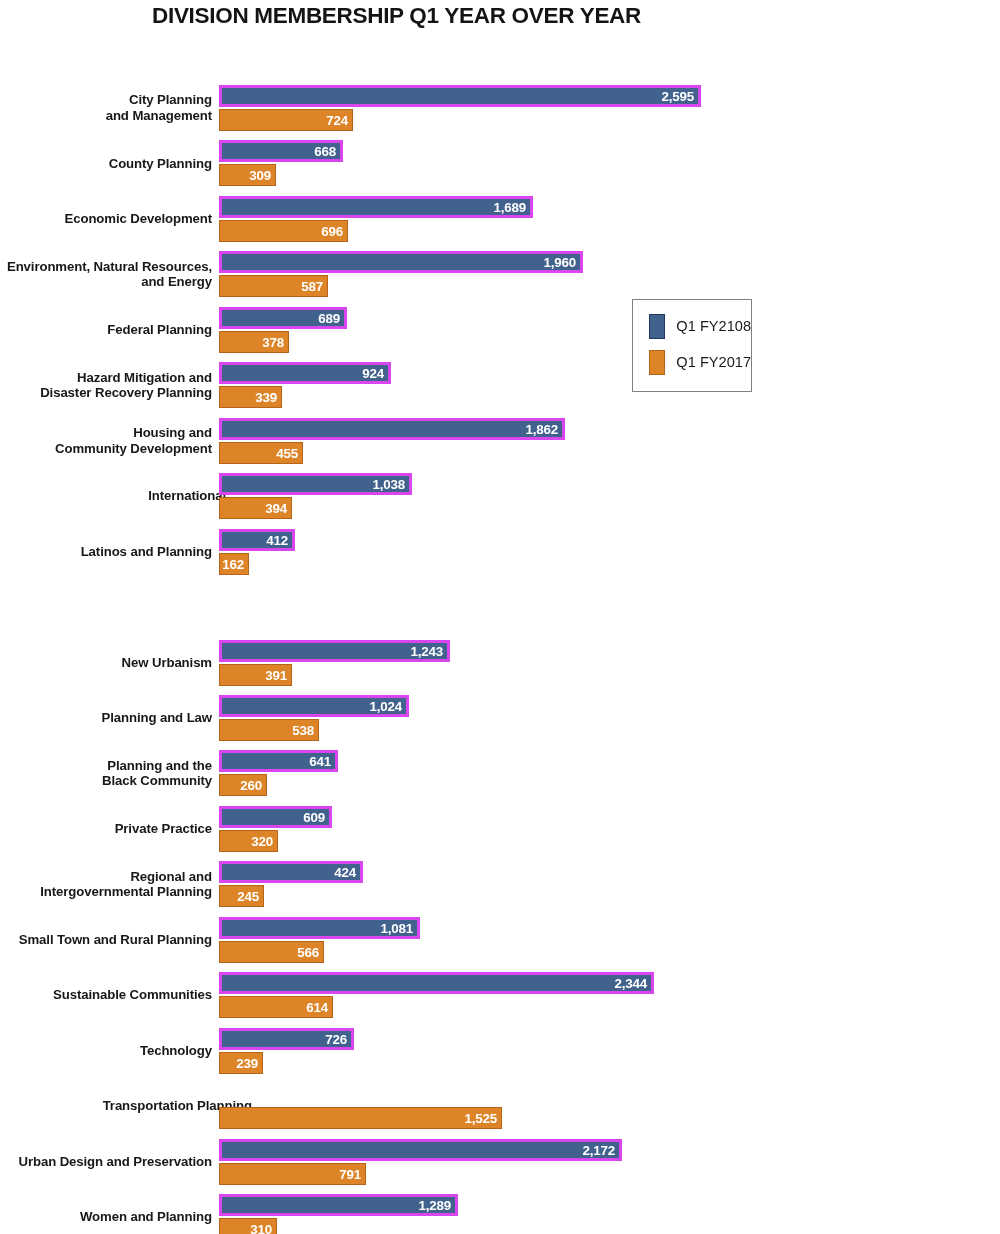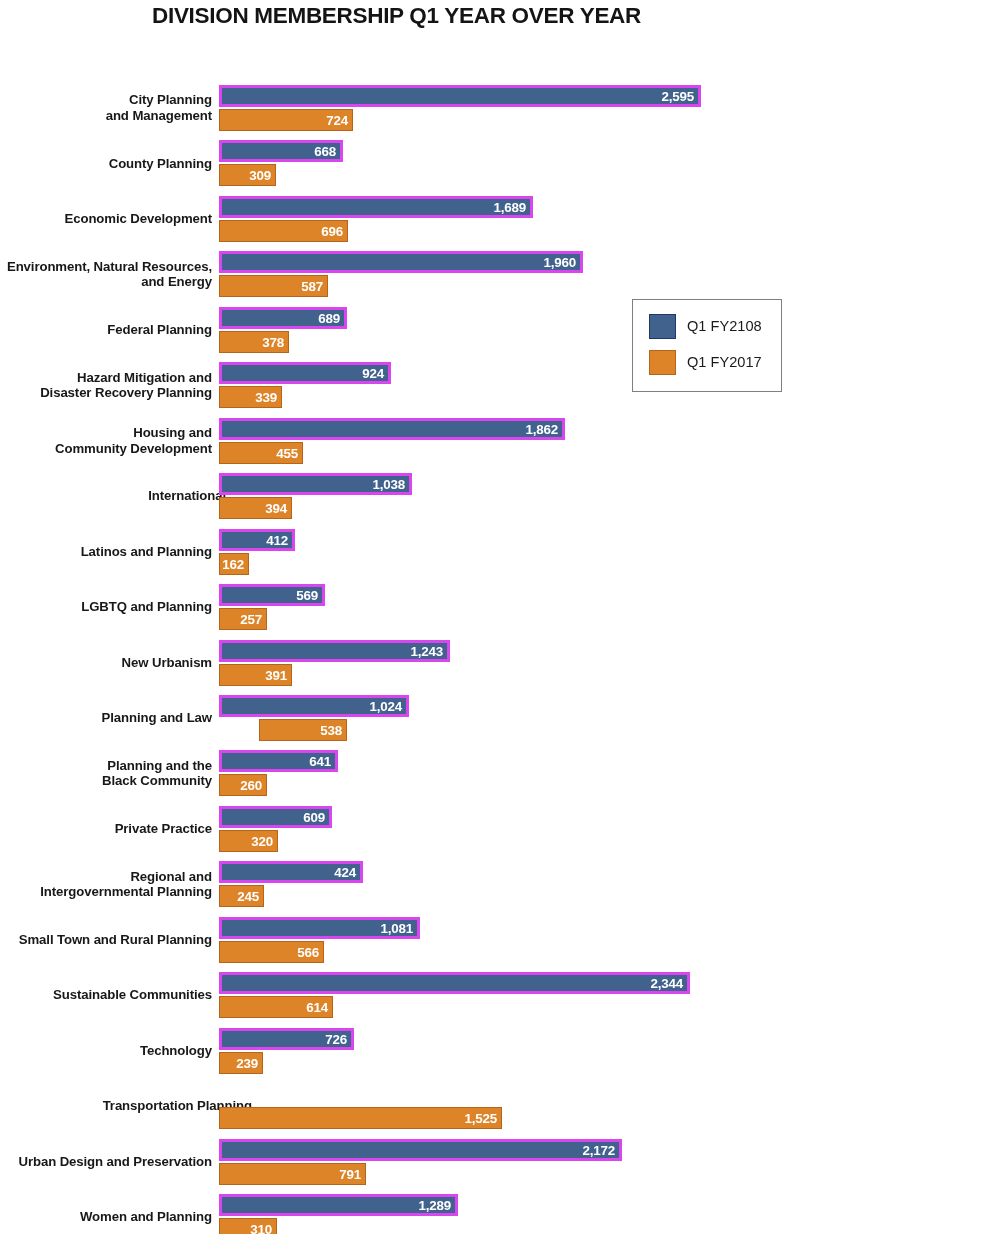--- a/index.html
+++ b/index.html
@@ -90,26 +90,26 @@
     font-weight: bold;
     color: #ffffff;
     white-space: nowrap;
     letter-spacing: -0.2px;
   }
 
   .legend {
     position: absolute;
     left: 632px;
     top: 299px;
-    width: 150px;
+    width: 120px;
     height: 93px;
     background: #ffffff;
     border: 1.2px solid #7F7F7F;
     box-sizing: border-box;
-    padding: 10px 8px 0 16px;
+    padding: 10px 0 0 16px;
   }
   .legend-row {
     display: flex;
     align-items: center;
     height: 32px;
     margin-bottom: 4px;
   }
   .legend-swatch {
     width: 27px;
     height: 25px;
@@ -211,44 +211,35 @@
       </div>
       <div class="bar-group" style="top: 528.6px;">
         <div class="cat-label" style="top: 15.2px;">Latinos and Planning</div>
         <div class="bar blue" style="width: 76px; padding-left: 32px;">
           <span class="bar-value">412</span>
         </div>
         <div class="bar orange" style="width: 30px;">
           <span class="bar-value">162</span>
         </div>
       </div>
-      <div class="bar-group" style="top: 584.05px;">
-        <div class="cat-label" style="top: 15.2px;">LGBTQ and Planning</div>
-        <div class="bar blue" style="width: 106px;">
-          <span class="bar-value">569</span>
-        </div>
-        <div class="bar orange" style="width: 48px;">
-          <span class="bar-value">257</span>
-        </div>
-      </div>
       <div class="bar-group" style="top: 639.5px;">
         <div class="cat-label" style="top: 15.2px;">New Urbanism</div>
         <div class="bar blue" style="width: 231px;">
           <span class="bar-value">1,243</span>
         </div>
         <div class="bar orange" style="width: 73px;">
           <span class="bar-value">391</span>
         </div>
       </div>
       <div class="bar-group" style="top: 694.95px;">
         <div class="cat-label" style="top: 15.2px;">Planning and Law</div>
         <div class="bar blue" style="width: 190px;">
           <span class="bar-value">1,024</span>
         </div>
-        <div class="bar orange" style="width: 88px; margin-left: 40px;">
+        <div class="bar orange" style="width: 100px;">
           <span class="bar-value">538</span>
         </div>
       </div>
       <div class="bar-group" style="top: 750.4px;">
         <div class="cat-label" style="top: 7.4px;">Planning and the
 Black Community</div>
         <div class="bar blue" style="width: 119px;">
           <span class="bar-value">641</span>
         </div>
         <div class="bar orange" style="width: 48px;">
@@ -278,21 +269,21 @@
         <div class="cat-label" style="top: 15.2px;">Small Town and Rural Planning</div>
         <div class="bar blue" style="width: 201px;">
           <span class="bar-value">1,081</span>
         </div>
         <div class="bar orange" style="width: 105px;">
           <span class="bar-value">566</span>
         </div>
       </div>
       <div class="bar-group" style="top: 972.2px;">
         <div class="cat-label" style="top: 15.2px;">Sustainable Communities</div>
-        <div class="bar blue" style="width: 471px;">
+        <div class="bar blue" style="width: 435px;">
           <span class="bar-value">2,344</span>
         </div>
         <div class="bar orange" style="width: 114px;">
           <span class="bar-value">614</span>
         </div>
       </div>
       <div class="bar-group" style="top: 1027.65px;">
         <div class="cat-label" style="top: 15.2px;">Technology</div>
         <div class="bar blue" style="width: 135px;">
           <span class="bar-value">726</span>

